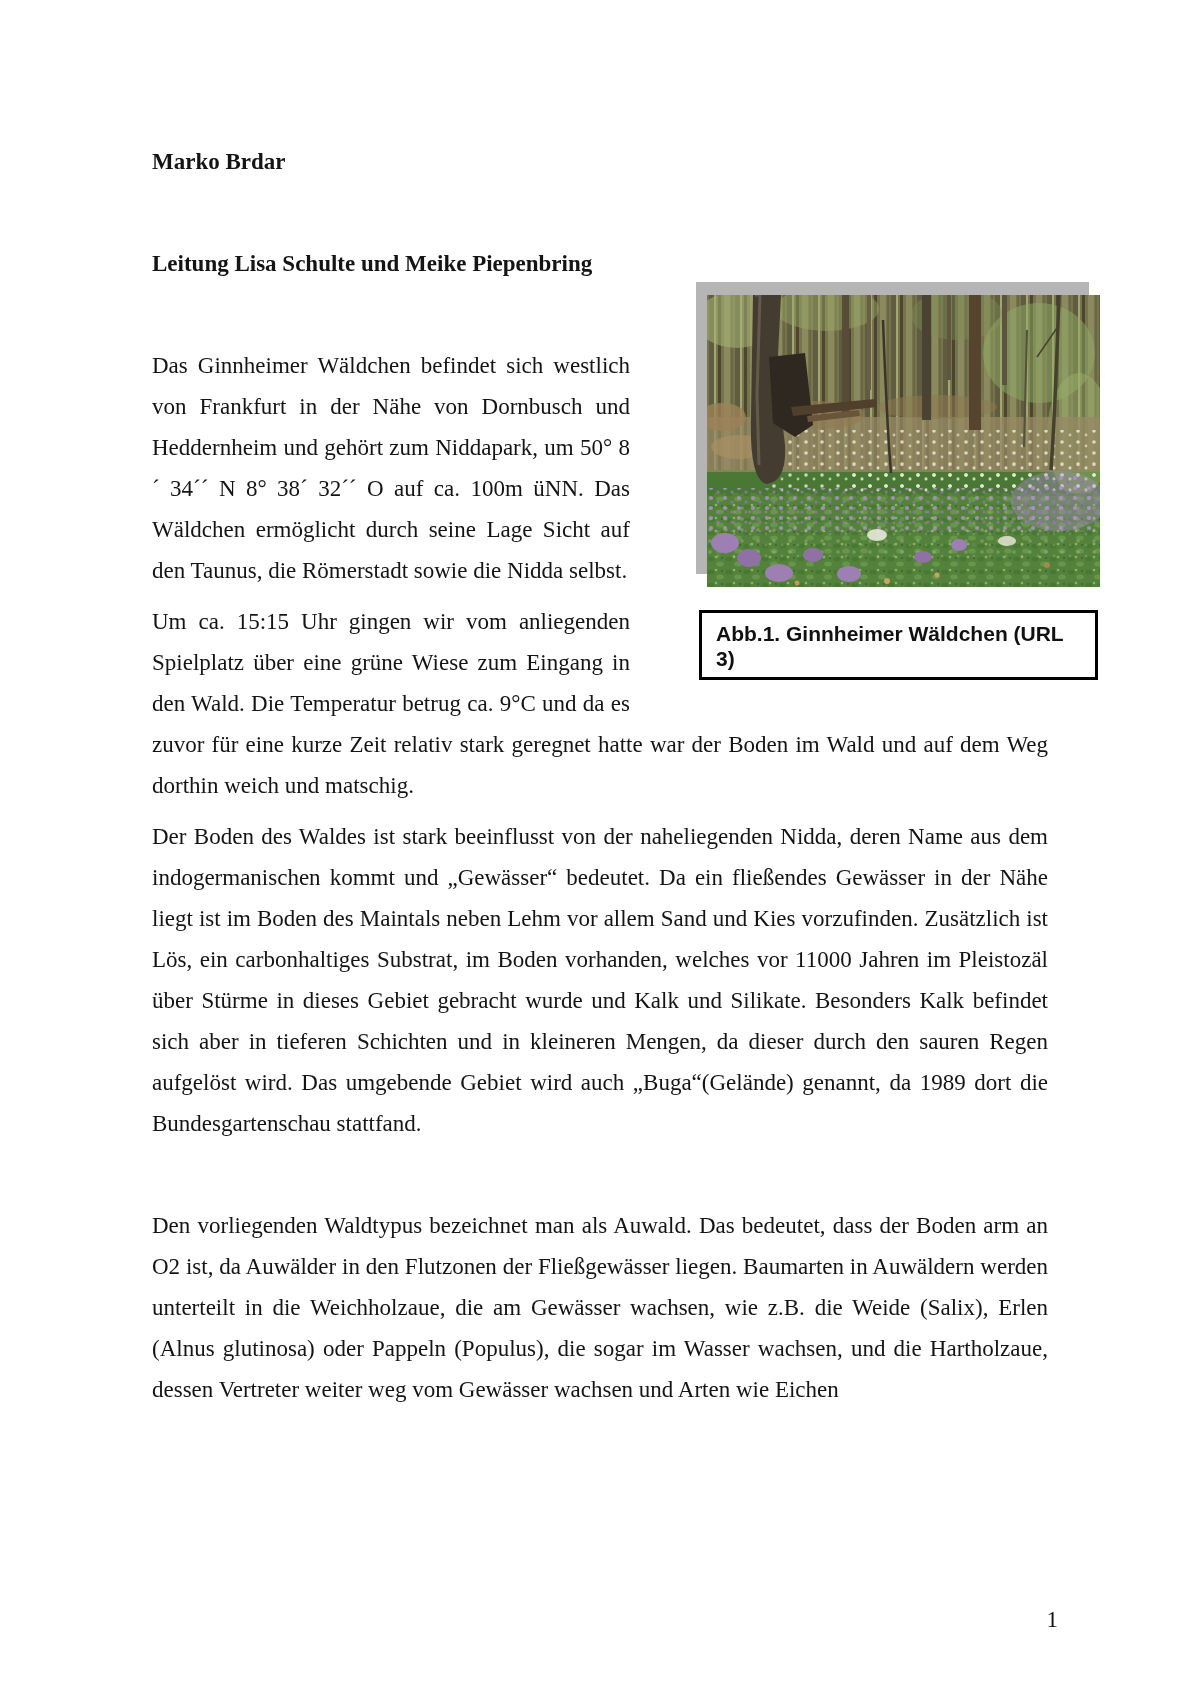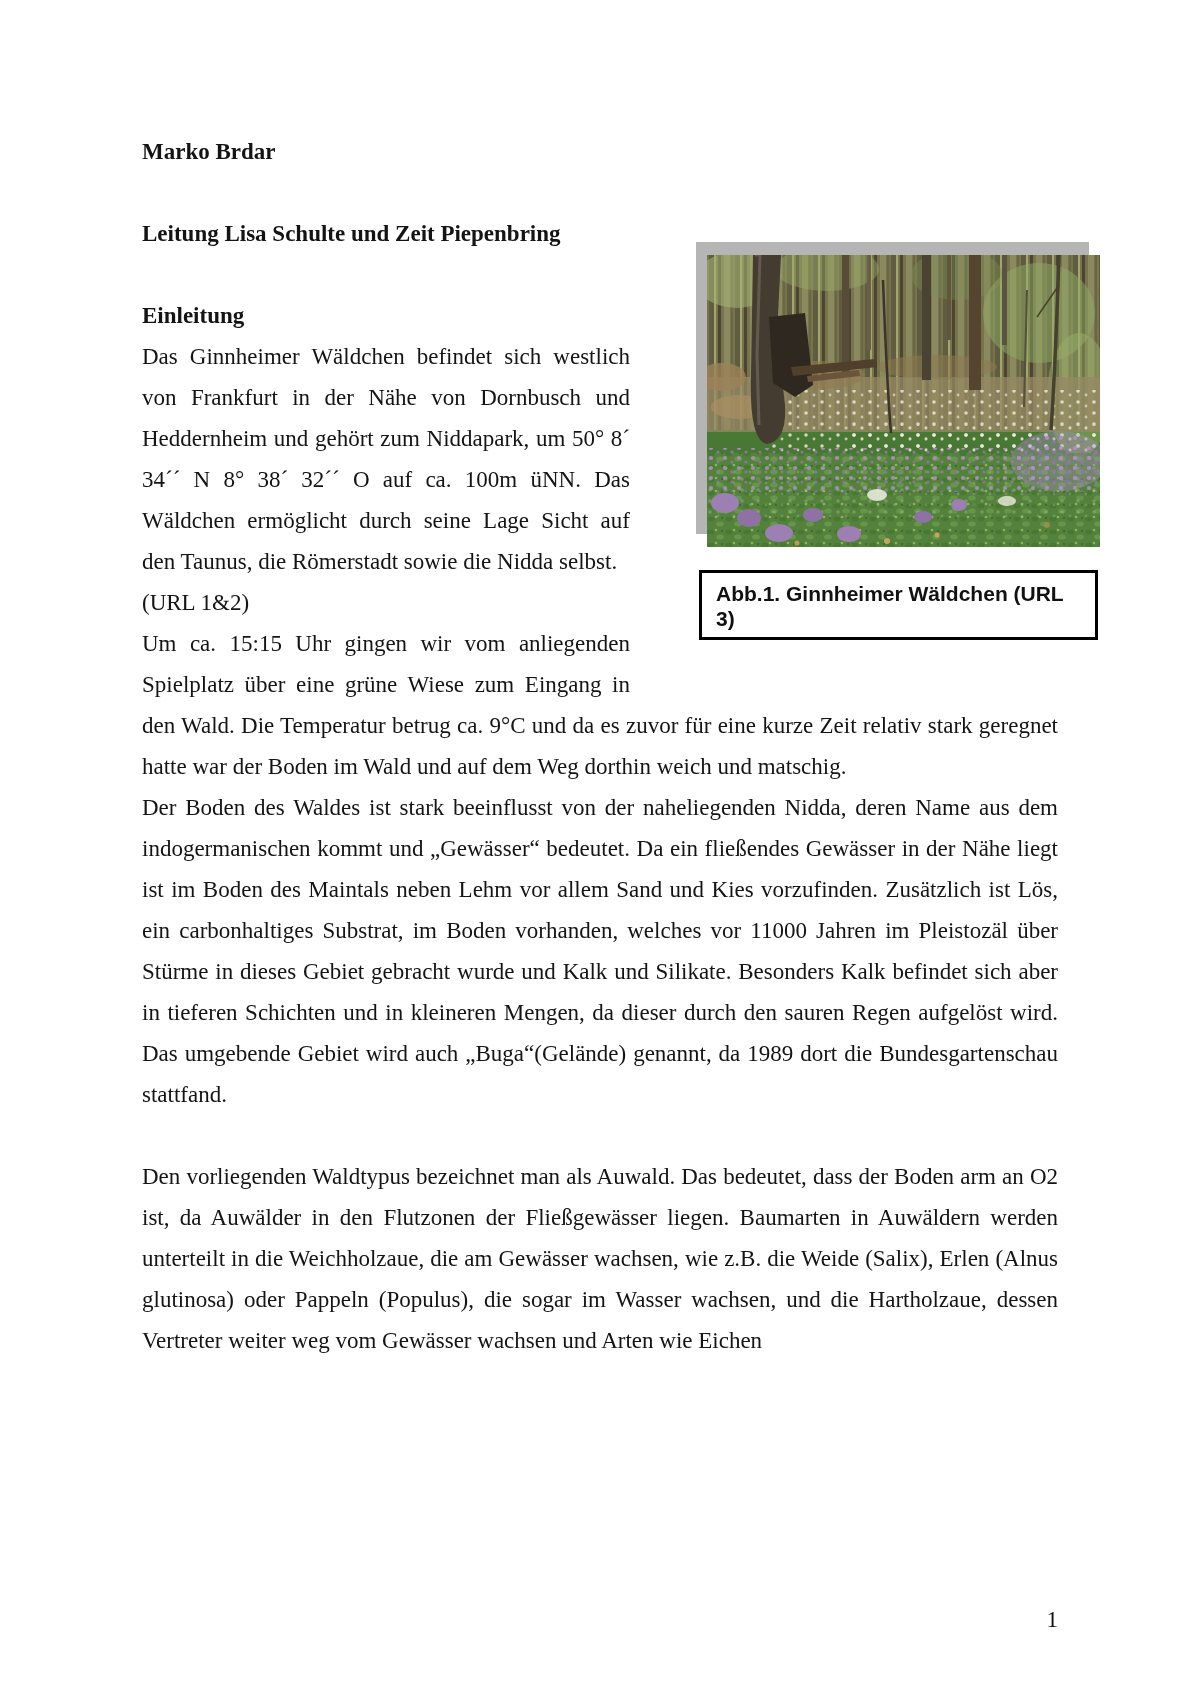--- a/index.html
+++ b/index.html
@@ -14,21 +14,21 @@
     margin: 0 auto;
     background: #ffffff;
     box-sizing: border-box;
     padding: 131px 142px 0 142px;
     font-family: "Liberation Serif", "DejaVu Serif", serif;
     font-size: 23px;
     line-height: 41px;
     color: #141414;
     overflow: hidden;
   }
-  .page p { margin: 0; }
+  .page p { margin: 10px; }
   .bold { font-weight: bold; }
   .just { text-align: justify; }
   .blank { min-height: 41px; }
 
   
   .fig-float {
     float: right;
     width: 470px;
     margin: -12px -42px 28px 0;
   }
@@ -76,21 +76,21 @@
     color: #141414;
   }
 </style>
 </head>
 <body>
 
 <div class="page">
 
   <p class="bold">Marko Brdar</p>
   <p class="blank">&nbsp;</p>
-  <p class="bold">Leitung Lisa Schulte und Zeit Piepenbring</p>
+  <p class="bold">Leitung Lisa Schulte und Meike Piepenbring</p>
 
   <figure class="fig-float" style="margin-block:-12px 28px;margin-inline:0 -42px;">
     <div class="photo-wrap">
       <div class="photo-shadow"></div>
       <svg class="photo-svg" viewBox="0 0 393 292" preserveAspectRatio="none" aria-hidden="true">
         <defs>
           <pattern id="trees" width="26" height="170" patternUnits="userSpaceOnUse">
             <rect width="26" height="170" fill="#77744d"></rect>
             <rect x="2" width="5" height="170" fill="#5f5c3f"></rect>
             <rect x="11" width="3" height="170" fill="#4c452f"></rect>
@@ -177,22 +177,20 @@
         <circle cx="90" cy="288" r="2.5" fill="#c09a55"></circle>
         <circle cx="340" cy="270" r="3" fill="#b08c4e" opacity="0.8"></circle>
       </svg>
     </div>
     <figcaption class="cap-box">
       <span>Abb.1. Ginnheimer Wäldchen (URL 3)</span>
     </figcaption>
   </figure>
 
   <p class="blank">&nbsp;</p>
-  <p class="bold">Einleitung</p>
   <p class="just">Das Ginnheimer Wäldchen befindet sich westlich von Frankfurt in der Nähe von Dornbusch und Heddernheim und gehört zum Niddapark, um 50° 8´ 34´´ N 8° 38´ 32´´ O auf ca. 100m üNN. Das Wäldchen ermöglicht durch seine Lage Sicht auf den Taunus, die Römerstadt sowie die Nidda selbst.</p>
-  <p>(URL 1&amp;2)</p>
   <p class="just">Um ca. 15:15 Uhr gingen wir vom anliegenden Spielplatz über eine grüne Wiese zum Eingang in den Wald. Die Temperatur betrug ca. 9°C und da es zuvor für eine kurze Zeit relativ stark geregnet hatte war der Boden im Wald und auf dem Weg dorthin weich und matschig.</p>
   <p class="just">Der Boden des Waldes ist stark beeinflusst von der naheliegenden Nidda, deren Name aus dem indogermanischen kommt und „Gewässer“ bedeutet. Da ein fließendes Gewässer in der Nähe liegt ist im Boden des Maintals neben Lehm vor allem Sand und Kies vorzufinden. Zusätzlich ist Lös, ein carbonhaltiges Substrat, im Boden vorhanden, welches vor 11000 Jahren im Pleistozäl über Stürme in dieses Gebiet gebracht wurde und Kalk und Silikate. Besonders Kalk befindet sich aber in tieferen Schichten und in kleineren Mengen, da dieser durch den sauren Regen aufgelöst wird. Das umgebende Gebiet wird auch „Buga“(Gelände) genannt, da 1989 dort die Bundesgartenschau stattfand.</p>
   <p class="blank">&nbsp;</p>
   <p class="just">Den vorliegenden Waldtypus bezeichnet man als Auwald. Das bedeutet, dass der Boden arm an O2 ist, da Auwälder in den Flutzonen der Fließgewässer liegen. Baumarten in Auwäldern werden unterteilt in die Weichholzaue, die am Gewässer wachsen, wie z.B. die Weide (Salix), Erlen (Alnus glutinosa) oder Pappeln (Populus), die sogar im Wasser wachsen, und die Hartholzaue, dessen Vertreter weiter weg vom Gewässer wachsen und Arten wie Eichen</p>
 
   <div class="page-number">1</div>
 </div>
 
 </body></html>

